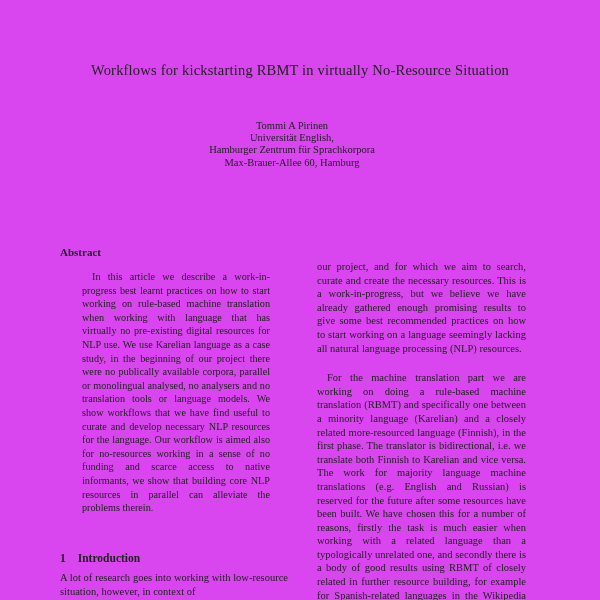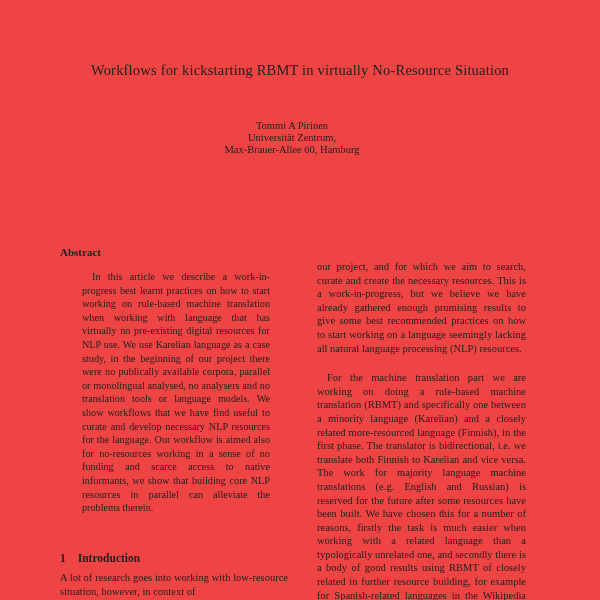--- a/index.html
+++ b/index.html
@@ -4,21 +4,21 @@
 <style>
   html, body {
     margin: 0;
     padding: 0;
     background: #ffffff;
   }
   .page {
     position: relative;
     width: 600px;
     height: 600px;
-    background: #ef4444;
+    background: #d946ef;
     overflow: hidden;
     font-family: "Liberation Serif", "DejaVu Serif", serif;
     color: #1f1f1f;
     -webkit-font-smoothing: antialiased;
   }
   .title {
     position: absolute;
     top: 62px;
     left: 0;
     right: 0;
@@ -97,21 +97,22 @@
 </style>
 </head>
 <body>
 
 <div class="page">
 
   <h1 class="title">Workflows for kickstarting RBMT in virtually No-Resource Situation</h1>
 
   <div class="authors">
     <div>Tommi A Pirinen</div>
-    <div>Universität Zentrum,</div>
+    <div>Universität English,</div>
+    <div>Hamburger Zentrum für Sprachkorpora</div>
     <div>Max-Brauer-Allee 60, Hamburg</div>
   </div>
 
   <div class="abstract-heading">Abstract</div>
 
   <p class="abstract-body">In this article we describe a work-in-progress best learnt practices on how to start working on rule-based machine translation when working with language that has virtually no pre-existing digital resources for NLP use. We use Karelian language as a case study, in the beginning of our project there were no publically available corpora, parallel or monolingual analysed, no analysers and no translation tools or language models. We show workflows that we have find useful to curate and develop necessary NLP resources for the language. Our workflow is aimed also for no-resources working in a sense of no funding and scarce access to native informants, we show that building core NLP resources in parallel can alleviate the problems therein.</p>
 
   <div class="section-heading">
     <span class="sec-num">1</span><span>Introduction</span>
   </div>

